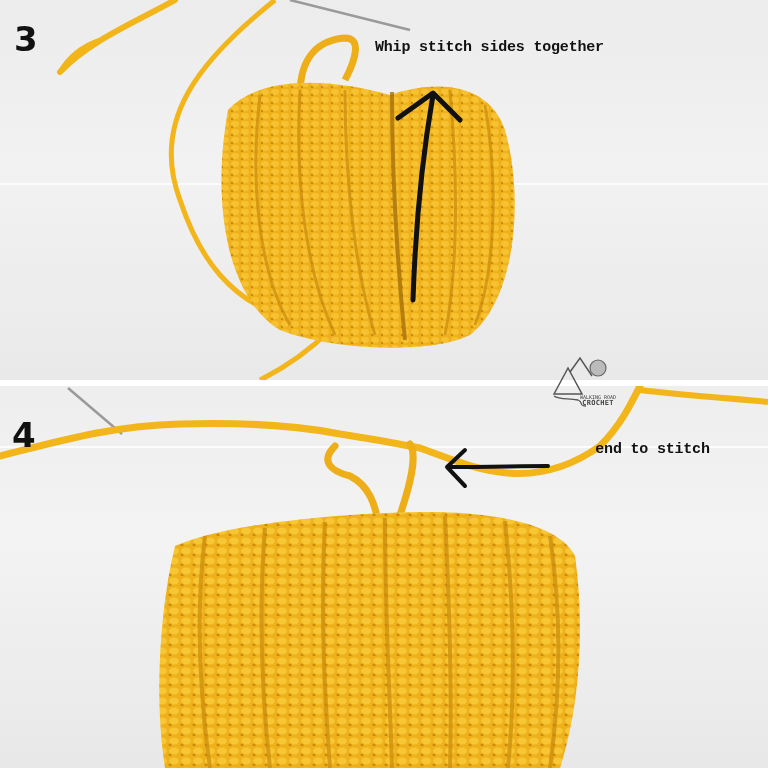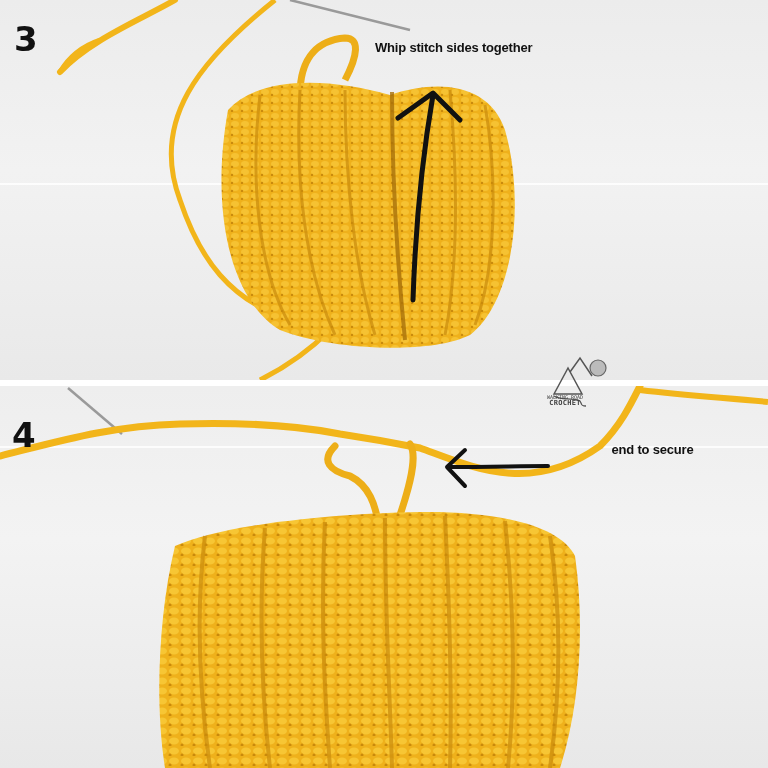--- a/index.html
+++ b/index.html
@@ -4,25 +4,25 @@
   <style>
     html, body { margin: 0; padding: 0; }
     body { width: 768px; height: 768px; overflow: hidden; background: #ffffff; font-family: "DejaVu Sans", sans-serif; }
     .page { position: relative; width: 768px; height: 768px; }
     .panel { position: absolute; left: 0; width: 768px; overflow: hidden; }
     .panel-top { top: 0; height: 380px; background: linear-gradient(180deg, #ececec 0%, #f2f2f2 45%, #e9e9e9 100%); }
     .panel-bottom { top: 386px; height: 382px; background: linear-gradient(180deg, #eeeeee 0%, #f3f3f3 40%, #e8e8e8 100%); }
     .divider { position: absolute; left: 0; top: 380px; width: 768px; height: 6px; background: #ffffff; }
     .plank-line { position: absolute; left: 0; width: 768px; height: 2px; background: rgba(255,255,255,0.8); }
     .step-number { position: absolute; font-family: "DejaVu Sans", sans-serif; font-weight: bold; color: #111111; font-size: 34px; line-height: 1; }
-    .caption { position: absolute; font-family: Liberation Sans, sans-serif; font-weight: bold; color: #111111; font-size: 13px; line-height: 24px; letter-spacing: -0.2px; }
+    .caption { position: absolute; font-family: Liberation Mono, monospace; font-weight: bold; color: #111111; font-size: 15px; line-height: 24px; letter-spacing: -0.2px; }
     .caption-right { text-align: center; }
     svg { position: absolute; left: 0; top: 0; }
     .logo { position: absolute; left: 548px; top: 356px; width: 66px; height: 56px; }
-    .logo-text { position: absolute; left: 547px; top: 394px; font-family: "DejaVu Sans Mono", monospace; font-size: 5px; color: #444; line-height: 6px; text-align: center; }
+    .logo-text { position: absolute; left: 580px; top: 394px; font-family: "DejaVu Sans Mono", monospace; font-size: 5px; color: #444; line-height: 6px; text-align: center; }
     .logo-text .big { font-size: 7px; font-weight: bold; letter-spacing: 0.3px; }
   </style>
 </head>
 <body>
 
 <div class="page">
 
   <div class="panel panel-top">
     <div class="plank-line" style="top:183px;"></div>
     <svg width="768" height="380" viewBox="0 0 768 380">
@@ -92,21 +92,21 @@
       <path d="M505 135 C 515 230, 515 310, 508 382" stroke="#C98A0C" stroke-width="4" fill="none" opacity="0.7"></path>
       <path d="M550 150 C 562 230, 560 310, 550 382" stroke="#C98A0C" stroke-width="4" fill="none" opacity="0.7"></path>
 
       <g>
         <path d="M548 80 C 520 80, 490 81, 448 81" stroke="#111" stroke-width="4" fill="none" stroke-linecap="round"></path>
         <path d="M465 64 L 447 81 L 465 100" stroke="#111" stroke-width="4" fill="none" stroke-linecap="round" stroke-linejoin="round"></path>
       </g>
     </svg>
     <div class="step-number" style="left:12px; top:32px;">4</div>
     <div class="caption caption-right" style="left:550px; top:52px; width:205px;">
-      <div>end to secure</div>
+      <div>end to stitch</div>
     </div>
   </div>
 
   <svg class="logo" width="66" height="56" viewBox="0 0 66 56">
     <path d="M6 38 L 20 12 L 34 38 Z" stroke="#555" stroke-width="1.5" fill="none"></path>
     <path d="M22 16 L 32 2 L 44 20" stroke="#555" stroke-width="1.5" fill="none"></path>
     <circle cx="50" cy="12" r="8" stroke="#666" stroke-width="1.2" fill="#bbb"></circle>
     <path d="M6 40 C 12 44, 20 42, 30 44 C 36 46, 30 50, 38 50" stroke="#555" stroke-width="1.3" fill="none"></path>
   </svg>
   <div class="logo-text">

